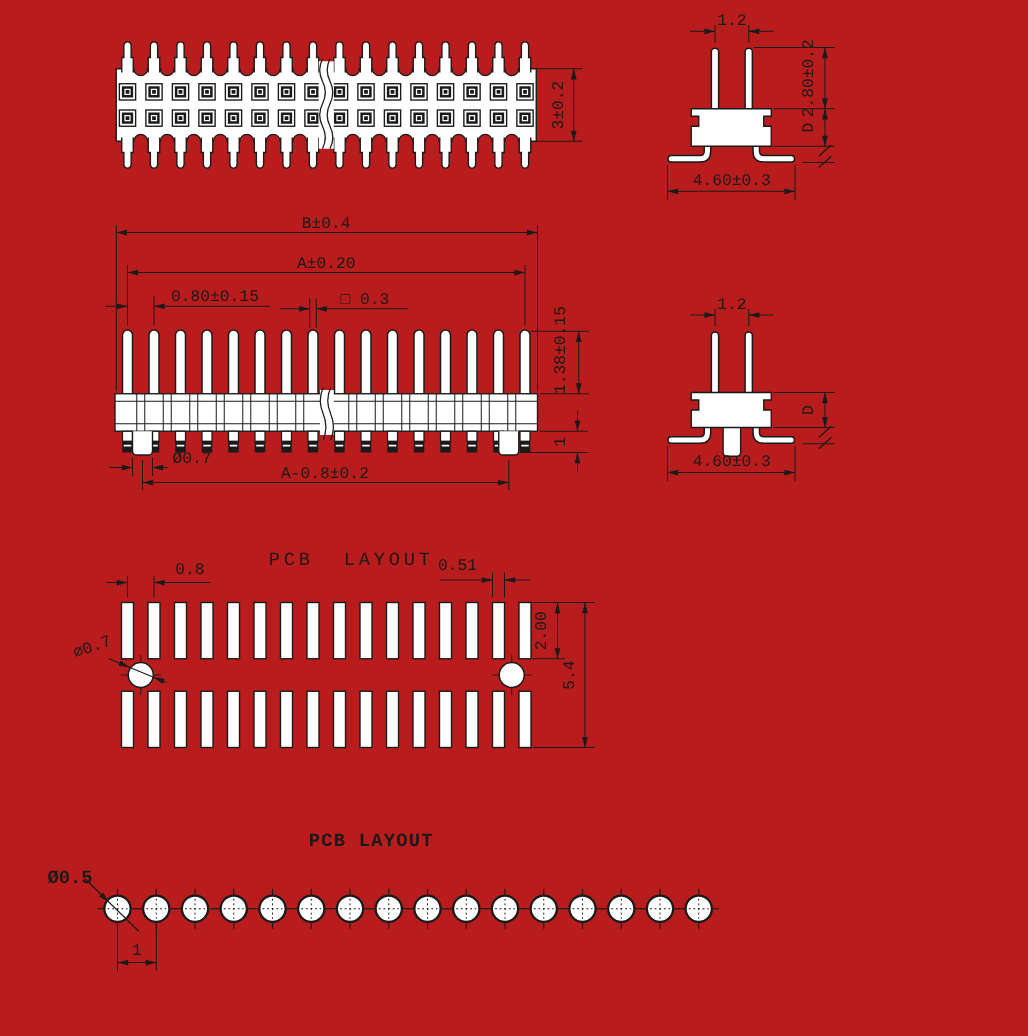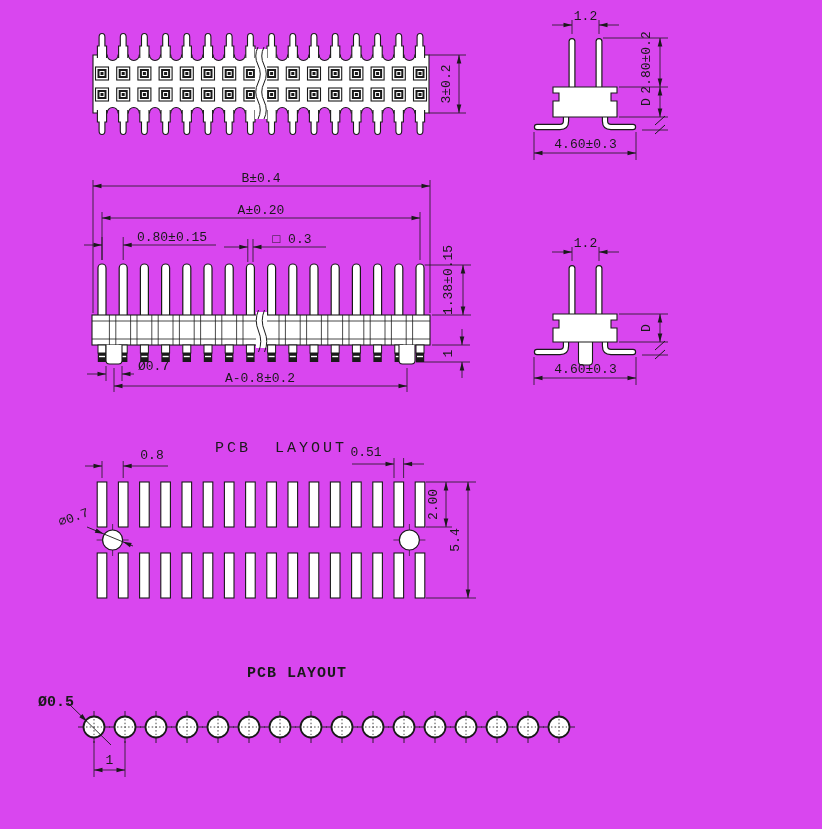--- a/index.html
+++ b/index.html
@@ -1,16 +1,16 @@
 <!DOCTYPE html>
 <html><head>
 <meta charset="utf-8">
 <style>
   html,body{margin:0;padding:0;background:#fff;}
-  .page{width:822px;height:829px;background:#d946ef;position:relative;overflow:hidden;}
+  .page{width:822px;height:829px;background:#b91c1c;position:relative;overflow:hidden;}
   svg{display:block;}
   svg text{font-family:"Liberation Mono","DejaVu Sans Mono",monospace;}
 </style>
 </head>
 <body>
 
 <div class="page">
   <svg id="drawing" width="822" height="829" viewBox="0 0 822 829">
       <g>
         <g>

